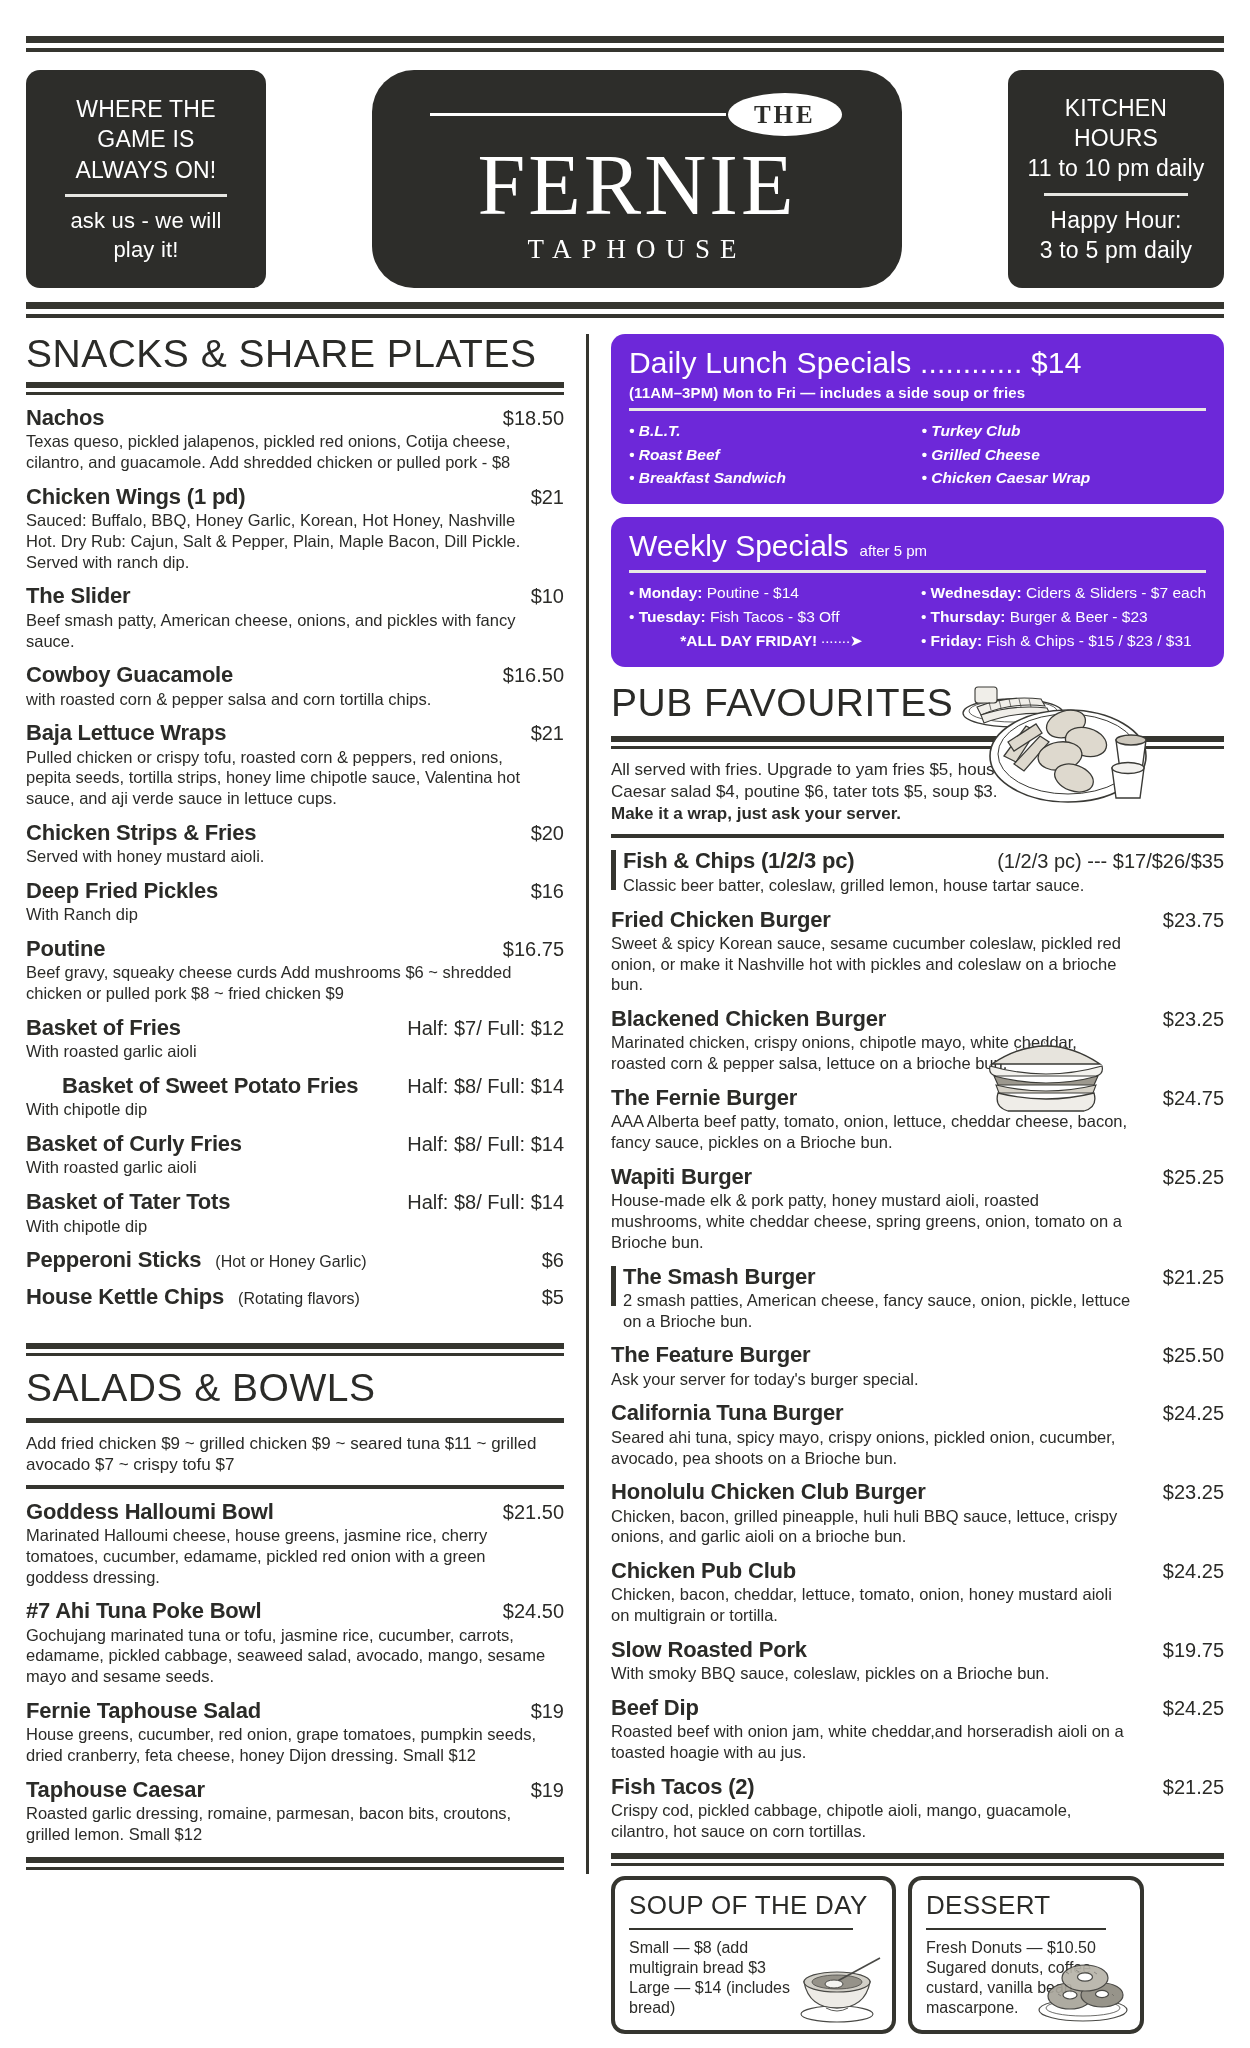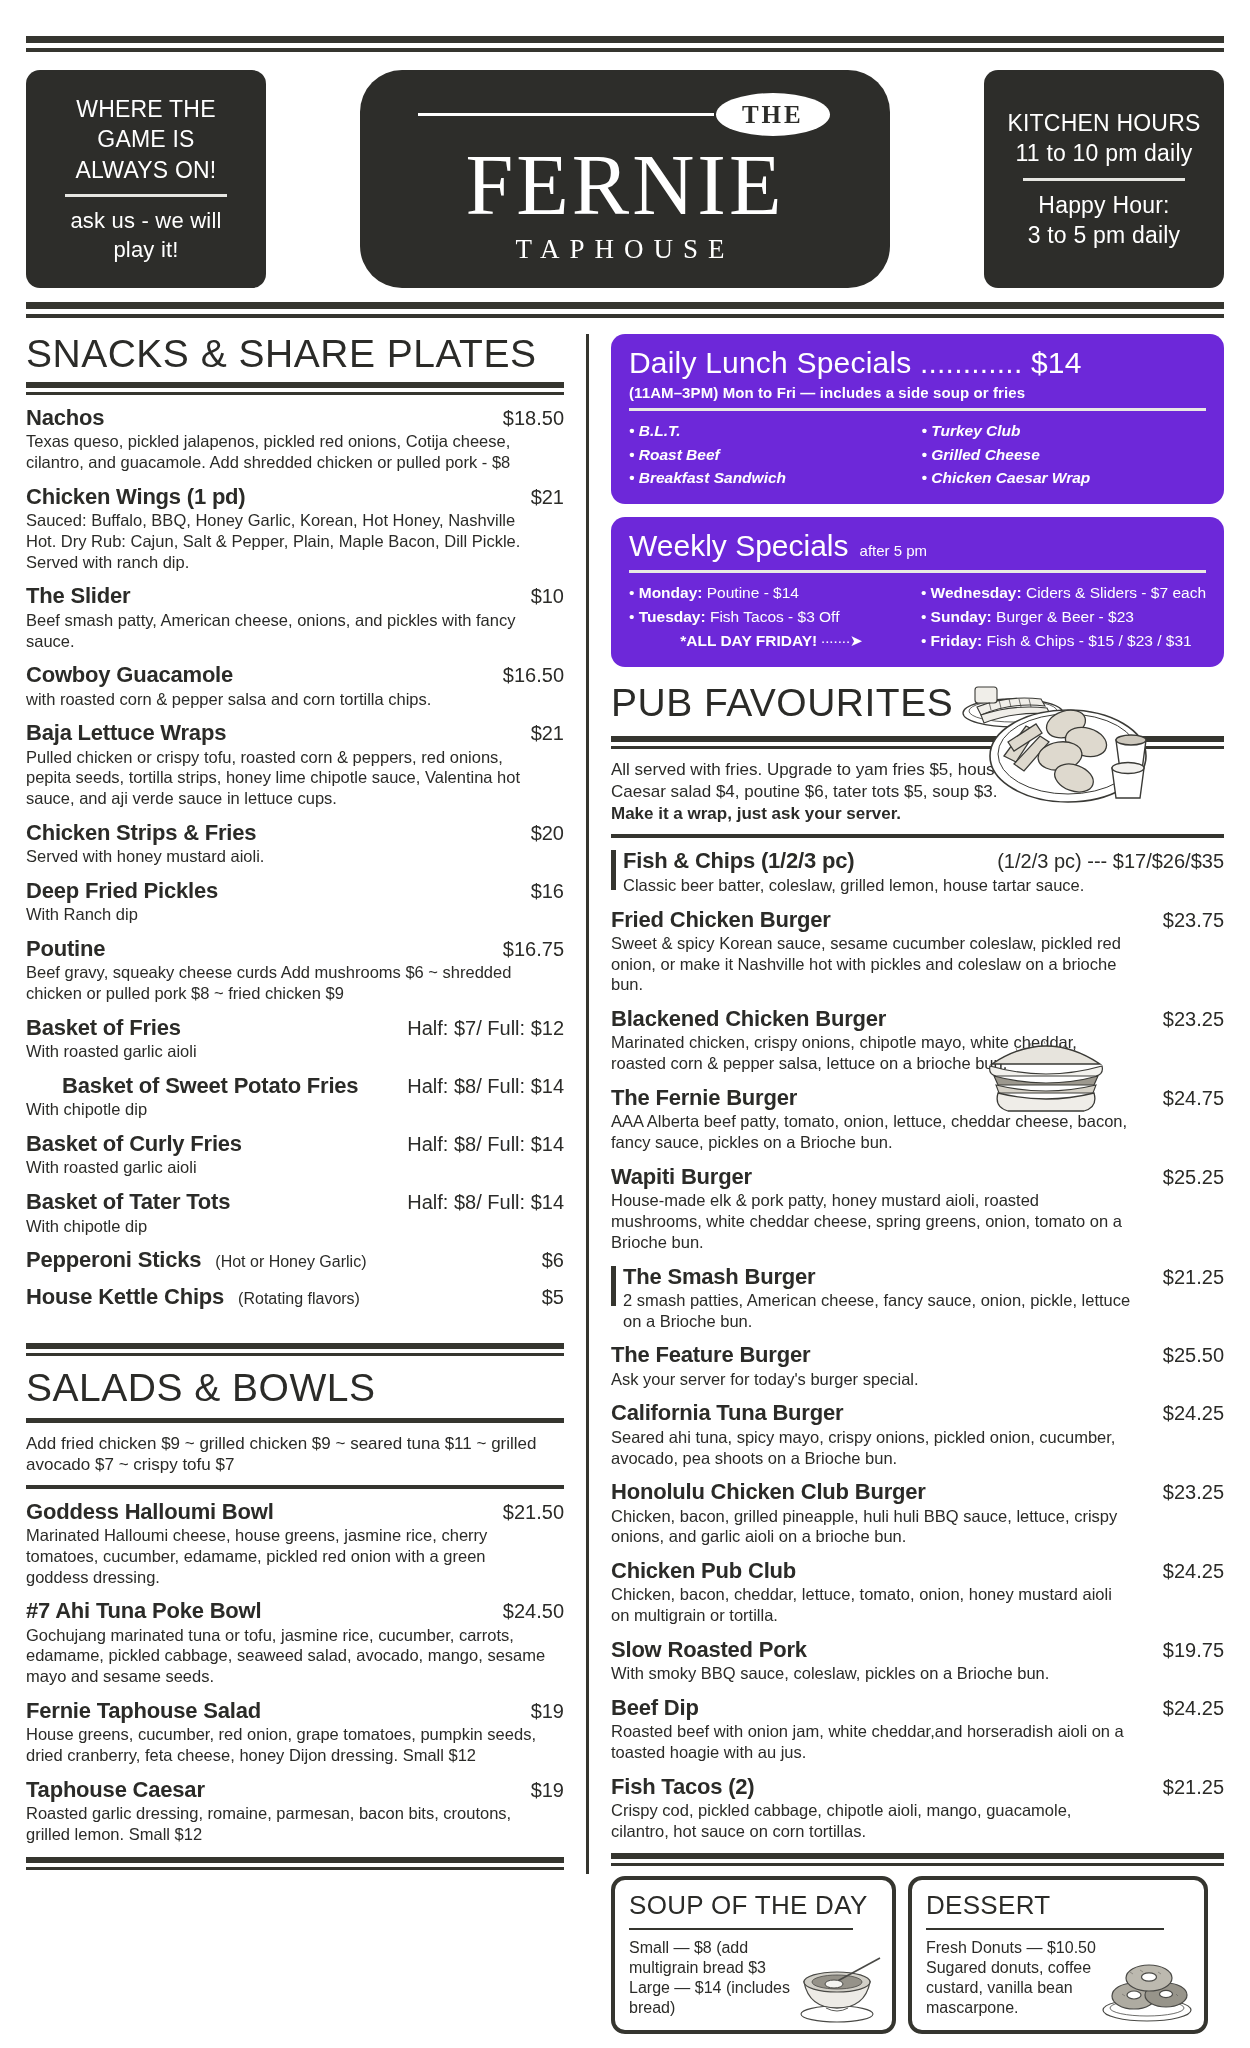--- a/index.html
+++ b/index.html
@@ -23,21 +23,21 @@
   .header {
     display: flex; align-items: stretch; justify-content: space-between;
     margin-top: 18px; gap: 18px; height: 218px;
   }
   .badge {
     background: #2d2d2a; color: #ffffff; border-radius: 14px;
     display: flex; flex-direction: column; align-items: center; justify-content: center;
     padding: 14px 16px;
   }
   .badge-left { width: 240px; }
-  .badge-right { width: 240px; }
+  .badge-right { width: 216px; }
   .badge-line { font-size: 23px; line-height: 1.32; text-align: center; letter-spacing: .2px; }
   .badge-line.small { font-size: 22px; }
   .badge-sep { width: 78%; height: 3px; background: #e6e6e2; margin: 9px 0 9px; }
 
   .logo {
     flex: 1; background: #2d2d2a; border-radius: 42px; color: #fff;
     display: flex; flex-direction: column; align-items: center; justify-content: center;
     position: relative; max-width: 530px; margin: 0 auto;
   }
   .logo-the-row {
@@ -117,21 +117,21 @@
   .wk-friday { font-size: 15.5px; font-weight: bold; line-height: 1.56; text-align: center; }
   .wk-arrow { letter-spacing: -1px; font-weight: normal; }
 
   
   .sm-boxes { display: flex; gap: 12px; margin-top: 10px; }
   .sm-box {
     border: 4px solid #35352f; border-radius: 14px; padding: 10px 14px 12px;
     position: relative; overflow: hidden; min-height: 140px;
   }
   .sm-box.soup { width: 285px; }
-  .sm-box.dessert { width: 300px; }
+  .sm-box.dessert { width: 236px; }
   .sm-title { font-size: 26px; letter-spacing: .3px; }
   .sm-sep { height: 2px; background: #35352f; margin: 7px 0 8px; width: 90%; }
   .sm-text { font-size: 16px; line-height: 1.26; max-width: 175px; }
   .sm-art { position: absolute; right: 6px; bottom: 6px; opacity: .92; }
 
   
   .art-chicken { position: absolute; right: 92px; top: 648px; width: 180px; height: 130px; }
   .art-burger  { position: absolute; right: 140px; top: 990px; width: 128px; height: 96px; }
   .art-ribs    { width: 108px; height: 48px; }
 </style>
@@ -426,21 +426,21 @@
         </div>
         <div class="dlx-sep"></div>
         <div class="wk-grid">
           <div class="wk-col" id="wk-col1">
               <div class="wk-li">• <b>Monday:</b><span> Poutine - $14</span></div>
               <div class="wk-li">• <b>Tuesday:</b><span> Fish Tacos - $3 Off</span></div>
               <div class="wk-friday"><span>*ALL DAY FRIDAY!</span><span class="wk-arrow"> ·······➤</span></div>
             </div>
           <div class="wk-col" id="wk-col2">
               <div class="wk-li">• <b>Wednesday:</b><span> Ciders &amp; Sliders - $7 each</span></div>
-              <div class="wk-li">• <b>Sunday:</b><span> Burger &amp; Beer - $23</span></div>
+              <div class="wk-li">• <b>Thursday:</b><span> Burger &amp; Beer - $23</span></div>
               <div class="wk-li">• <b>Friday:</b><span> Fish &amp; Chips - $15 / $23 / $31</span></div>
             </div>
         </div>
       </div>
 
       <div class="section-title-row" style="margin-top:14px">
         <div class="section-title">PUB FAVOURITES</div>
         <svg class="art-ribs" viewBox="0 0 108 48">
           <ellipse cx="54" cy="32" rx="50" ry="14" fill="#fff" stroke="#3a3a36" stroke-width="1.3"></ellipse>
           <ellipse cx="54" cy="30" rx="44" ry="11" fill="none" stroke="#3a3a36" stroke-width=".8"></ellipse>

